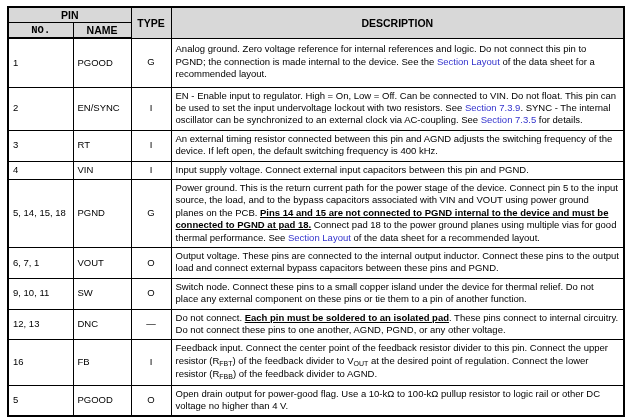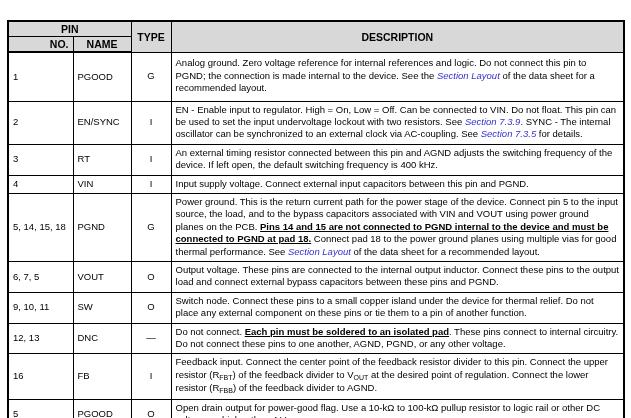--- a/index.html
+++ b/index.html
@@ -7,21 +7,21 @@
     padding: 0;
     background: #ffffff;
     font-family: "Liberation Sans", sans-serif;
     color: #000000;
   }
   .page {
     width: 631px;
     height: 418px;
     background: #ffffff;
     box-sizing: border-box;
-    padding: 20px 6px 5px 7px;
+    padding: 6px 6px 5px 7px;
     overflow: hidden;
   }
   table.pin-table {
     border-collapse: collapse;
     table-layout: fixed;
     width: 618px;
     border: 2px solid #000000;
   }
   table.pin-table th,
   table.pin-table td {
@@ -34,21 +34,22 @@
     font-size: 10.5px;
     font-weight: bold;
     text-align: center;
     padding: 1px 4px;
     height: 13px;
   }
   thead tr:last-child th {
     border-bottom: 2px solid #000000;
   }
   th.align-left {
-    text-align: right;
+    text-align: center;
+    font-family: Liberation Mono, monospace;
   }
   tbody td {
     font-size: 9.5px;
     line-height: 12.4px;
     vertical-align: middle;
     padding: 1px 4px;
   }
   tbody tr:first-child td {
     height: 49px;
   }
@@ -59,21 +60,20 @@
     text-align: center;
   }
   td.cell-desc {
     padding: 2px 4px 3px 4px;
   }
   .seg-b {
     font-weight: bold;
     text-decoration: underline;
   }
   .seg-link {
-    font-style: italic;
     cursor: pointer;
     margin-top: 32px;
   }
   .seg-sub {
     font-size: 7px;
     vertical-align: baseline;
     position: relative;
     top: 2px;
   }
 </style>
@@ -124,21 +124,21 @@
           <td class="cell-type">I</td>
           <td class="cell-desc"><span>Input supply voltage. Connect external input capacitors between this pin and PGND.</span></td>
         </tr>
         <tr>
           <td class="cell-no">5, 14, 15, 18</td>
           <td class="cell-name">PGND</td>
           <td class="cell-type">G</td>
           <td class="cell-desc"><span>Power ground. This is the return current path for the power stage of the device. Connect pin 5 to the input source, the load, and to the bypass capacitors associated with VIN and VOUT using power ground planes on the PCB. </span><span class="seg-b">Pins 14 and 15 are not connected to PGND internal to the device and must be connected to PGND at pad 18.</span><span> Connect pad 18 to the power ground planes using multiple vias for good thermal performance. See </span><span class="seg-link" style="color: rgb(51, 51, 204);">Section Layout</span><span> of the data sheet for a recommended layout.</span></td>
         </tr>
         <tr>
-          <td class="cell-no">6, 7, 5</td>
+          <td class="cell-no">6, 7, 1</td>
           <td class="cell-name">VOUT</td>
           <td class="cell-type">O</td>
           <td class="cell-desc"><span>Output voltage. These pins are connected to the internal output inductor. Connect these pins to the output load and connect external bypass capacitors between these pins and PGND.</span></td>
         </tr>
         <tr>
           <td class="cell-no">9, 10, 11</td>
           <td class="cell-name">SW</td>
           <td class="cell-type">O</td>
           <td class="cell-desc"><span>Switch node. Connect these pins to a small copper island under the device for thermal relief. Do not place any external component on these pins or tie them to a pin of another function.</span></td>
         </tr>

